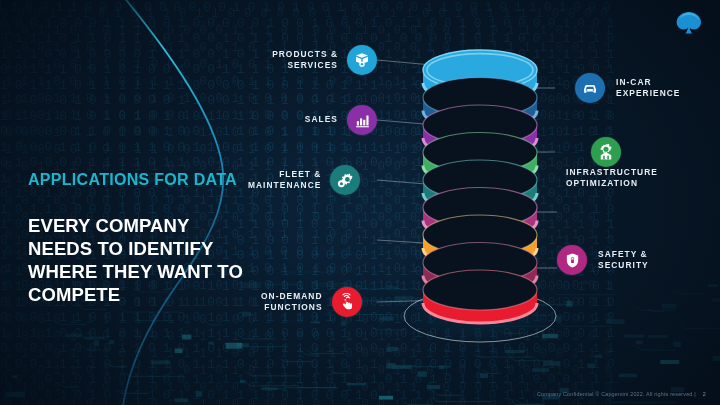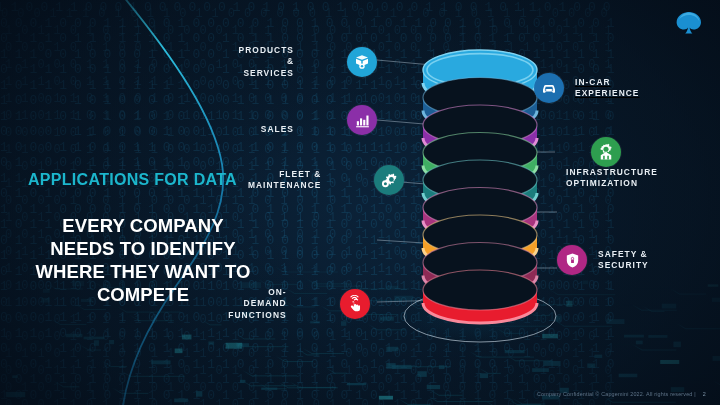--- a/index.html
+++ b/index.html
@@ -51,29 +51,28 @@
     line-height:24px;
     letter-spacing:.3px;
   }
   .h-white {
     color:#FFFFFF;
     font-size:18.5px;
     font-weight:bold;
     line-height:23px;
     letter-spacing:.1px;
     margin-top:22px;
-    text-align:center;
   }
   
   .stack { position:absolute; left:395px; top:28px; width:170px; height:320px; }
   
   .connectors { position:absolute; inset:0; width:720px; height:405px; pointer-events:none; }
   
   .node { position:absolute; display:flex; align-items:center; }
-  .node.left  { flex-direction:row;gap:44px; }
+  .node.left  { flex-direction:row; }
   .node.right { flex-direction:row; }
   .node-label {
     color:#E9EFF4;
     font-size:8.4px;
     font-weight:bold;
     letter-spacing:1.05px;
     line-height:11.4px;
     white-space:pre-line;
   }
   .node.left  .node-label { text-align:right; margin-right:9px; }
@@ -421,21 +420,21 @@
       <svg width="18" height="18" viewBox="0 0 24 24" fill="#fff">
         <path d="M4 6 L12 3 L20 6 L12 9 Z" opacity=".95"></path>
         <path d="M4 7.5 L4 14 L11 17 L11 10.5 Z"></path>
         <path d="M20 7.5 L20 14 L13 17 L13 10.5 Z"></path>
         <circle cx="12" cy="17.5" r="3.6"></circle>
         <circle cx="12" cy="17.5" r="1.6" fill="#21A5D8"></circle>
       </svg>
     </div>
   </div>
 
-  <div class="node left" style="left:262px; top:105px; width:115px; justify-content:flex-end;align-items:flex-end;">
+  <div class="node left" style="left:262px; top:105px; width:115px; justify-content:flex-end;">
     <div class="node-label">SALES</div>
     <div class="ico" style="background:#8B2FA8">
       <svg width="17" height="17" viewBox="0 0 24 24" fill="#fff">
         <rect x="4" y="13" width="3" height="6"></rect>
         <rect x="8.5" y="9" width="3" height="10"></rect>
         <rect x="13" y="11" width="3" height="8"></rect>
         <rect x="17.5" y="5" width="3" height="14"></rect>
         <rect x="3" y="20" width="18" height="1.6"></rect>
       </svg>
     </div>
@@ -448,34 +447,34 @@
       <svg width="18" height="18" viewBox="0 0 24 24" fill="#fff">
         <path d="M15 4.2 l1.5 .3 .9-1.2 1.6 1 -.4 1.4 1.1 1.1 1.4-.4 1 1.6-1.2 .9 .3 1.5-1.4 .6 0 1.6-1.5 .2-.6 1.4 .9 1.2-1.3 1.3-1.2-.9-1.4 .6-.2 1.5-1.6 0-.6-1.4-1.5-.3-.9 1.2-1.3-1.3 .9-1.2-.6-1.4-1.5-.2 0-1.6 1.4-.6 .3-1.5-1.2-.9 1-1.6 1.4 .4 1.1-1.1-.4-1.4 1.6-1 .9 1.2z"></path>
         <circle cx="15.2" cy="11.2" r="3.1" fill="#1B7C7C"></circle>
         <circle cx="7.2" cy="17" r="4.6"></circle>
         <circle cx="7.2" cy="17" r="2" fill="#1B7C7C"></circle>
       </svg>
     </div>
   </div>
 
 
-  <div class="node left" style="left:238px; top:287px; width:122px; justify-content:center;">
+  <div class="node left" style="left:261px; top:287px; width:122px; justify-content:flex-start;">
     <div class="node-label">ON-DEMAND
 FUNCTIONS</div>
     <div class="ico" style="background:#E81C2E">
       <svg width="18" height="18" viewBox="0 0 24 24" fill="none" stroke="#fff" stroke-width="1.5" stroke-linecap="round">
         <path d="M8.5 4.5 a4 4 0 0 1 5.6 0"></path>
         <path d="M6.6 2.4 a7 7 0 0 1 9.4 0"></path>
         <path d="M15.5 6.5 a3 3 0 0 0 -4.4 0"></path>
         <path d="M10.4 9.5 L10.4 15.5 l-1.8-1.4 a1.4 1.4 0 0 0 -1.8 2.1 l3.4 4.2 a3 3 0 0 0 2.3 1.1 h3.2 a3 3 0 0 0 3-3 v-3.4 a1.3 1.3 0 0 0 -2.6 0 v-1 a1.3 1.3 0 0 0 -2.6 0 v-.8 a1.3 1.3 0 0 0 -2.6 0 v-3.7 a1.3 1.3 0 0 0 -2.6 0 z" fill="#fff" stroke="none"></path>
       </svg>
     </div>
   </div>
 
-  <div class="node right" style="left:534px; top:73px;text-decoration:underline;">
+  <div class="node right" style="left:575px; top:73px;">
     <div class="ico" style="background:#1C6FB0">
       <svg width="18" height="18" viewBox="0 0 24 24" fill="#fff">
         <path d="M4 14 l1.4-4.4 a2.4 2.4 0 0 1 2.3-1.7 h8.6 a2.4 2.4 0 0 1 2.3 1.7 L20 14 v3.4 a1 1 0 0 1 -1 1 h-1.4 a1 1 0 0 1 -1-1 v-.9 H7.4 v.9 a1 1 0 0 1 -1 1 H5 a1 1 0 0 1 -1-1 z"></path>
         <path d="M6.6 13.2 l1-3 h8.8 l1 3 z" fill="#1C6FB0"></path>
         <circle cx="7.4" cy="14.6" r="1.1" fill="#1C6FB0"></circle>
         <circle cx="16.6" cy="14.6" r="1.1" fill="#1C6FB0"></circle>
       </svg>
     </div>
     <div class="node-label">IN-CAR
 EXPERIENCE</div>

